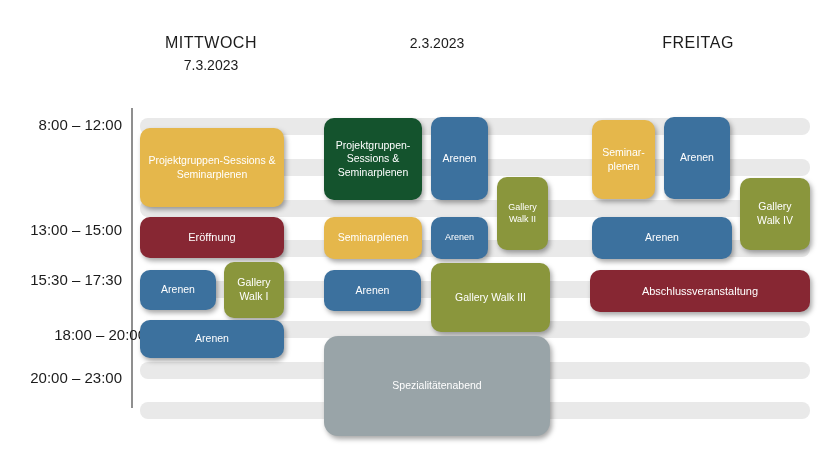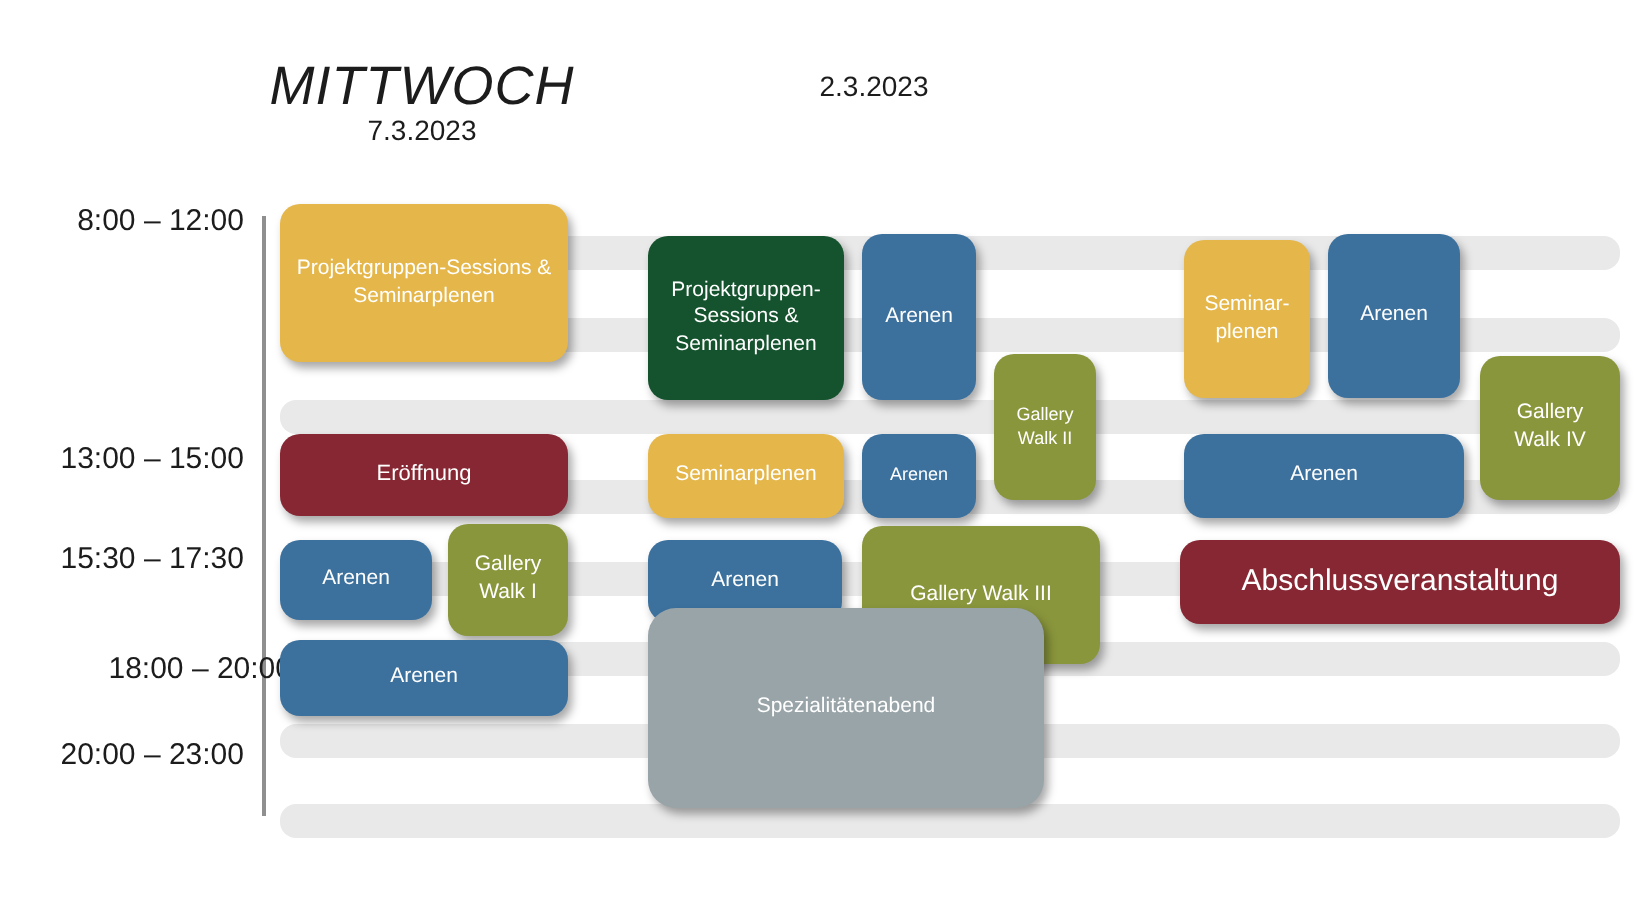--- a/index.html
+++ b/index.html
@@ -10,21 +10,21 @@
     position:relative;
     overflow:hidden;
   }
   .stage { position:absolute; left:0; top:0; width:820px; height:462px; }
 
   
   .day-header {
     position:absolute; top:32px; width:240px;
     text-align:center; color:#1c1c1c;
   }
-  .day-name { font-size:27px; letter-spacing:0.5px; line-height:22px;font-style:italic; }
+  .day-name { font-size:16px; letter-spacing:0.5px; line-height:22px; }
   .day-date { font-size:14px; line-height:18px; margin-top:2px; }
 
   
   .axis-line {
     position:absolute; left:131px; top:108px;
     width:2px; height:300px; background:#8f8f8f;
   }
   .time-label {
     position:absolute; left:0; width:122px; height:18px;
     line-height:18px; text-align:right;
@@ -55,63 +55,64 @@
 <div class="stage">
 
   <div class="day-header" style="left:91px;">
     <div class="day-name">MITTWOCH</div>
     <div class="day-date">7.3.2023</div>
   </div>
   <div class="day-header" style="left:317px;">
     <div class="day-date">2.3.2023</div>
   </div>
   <div class="day-header" style="left:578px;">
+    <div class="day-name">FREITAG</div>
   </div>
 
   <div>
       <div class="stripe" style="top: 118px;"></div>
       <div class="stripe" style="top: 159px;"></div>
       <div class="stripe" style="top: 200px;"></div>
       <div class="stripe" style="top: 240px;"></div>
       <div class="stripe" style="top: 281px;"></div>
       <div class="stripe" style="top: 321px;"></div>
       <div class="stripe" style="top: 362px;"></div>
       <div class="stripe" style="top: 402px;"></div>
     </div>
 
   <div class="axis-line"></div>
   <div>
-      <div class="time-label" style="top: 102px;">8:00 – 12:00</div>
+      <div class="time-label" style="top: 116px;">8:00 – 12:00</div>
       <div class="time-label" style="top: 221px;">13:00 – 15:00</div>
       <div class="time-label" style="top: 271px;">15:30 – 17:30</div>
       <div class="time-label" style="top: 326px; padding-left: 24px;">18:00 – 20:00</div>
       <div class="time-label" style="top: 369px;">20:00 – 23:00</div>
     </div>
 
   <div>
-      <div class="event" style="left: 140px; top: 102px; width: 144px; height: 79px; background: rgb(229, 183, 75); font-size: 10.5px;">Projektgruppen-Sessions &amp;
+      <div class="event" style="left: 140px; top: 128px; width: 144px; height: 79px; background: rgb(229, 183, 75); font-size: 10.5px;">Projektgruppen-Sessions &amp;
 Seminarplenen</div>
       <div class="event" style="left: 140px; top: 217px; width: 144px; height: 41px; background: rgb(135, 39, 51); font-size: 11px;">Eröffnung</div>
       <div class="event" style="left: 140px; top: 270px; width: 76px; height: 40px; background: rgb(60, 113, 158); font-size: 10.5px;">Arenen</div>
       <div class="event" style="left: 224px; top: 262px; width: 60px; height: 56px; background: rgb(138, 150, 60); font-size: 10.5px;">Gallery
 Walk I</div>
       <div class="event" style="left: 140px; top: 320px; width: 144px; height: 38px; background: rgb(60, 113, 158); font-size: 10.5px;">Arenen</div>
       <div class="event" style="left: 324px; top: 118px; width: 98px; height: 82px; background: #14532d; font-size: 10.5px;">Projektgruppen-
 Sessions &amp;
 Seminarplenen</div>
       <div class="event" style="left: 431px; top: 117px; width: 57px; height: 83px; background: rgb(60, 113, 158); font-size: 10.5px;">Arenen</div>
       <div class="event" style="left: 497px; top: 177px; width: 51px; height: 73px; background: rgb(138, 150, 60); font-size: 9px;">Gallery
 Walk II</div>
       <div class="event" style="left: 324px; top: 217px; width: 98px; height: 42px; background: rgb(229, 183, 75); font-size: 10.5px;">Seminarplenen</div>
       <div class="event" style="left: 431px; top: 217px; width: 57px; height: 42px; background: rgb(60, 113, 158); font-size: 9px;">Arenen</div>
       <div class="event" style="left: 324px; top: 270px; width: 97px; height: 41px; background: rgb(60, 113, 158); font-size: 10.5px;">Arenen</div>
       <div class="event" style="left: 431px; top: 263px; width: 119px; height: 69px; background: rgb(138, 150, 60); font-size: 10.5px;">Gallery Walk III</div>
-      <div class="event" style="left: 324px; top: 304px; width: 198px; height: 100px; background: rgb(153, 164, 168); font-size: 10.5px; border-radius: 14px;">Spezialitätenabend</div>
+      <div class="event" style="left: 324px; top: 336px; width: 226px; height: 100px; background: rgb(153, 164, 168); font-size: 10.5px; border-radius: 14px;">Spezialitätenabend</div>
       <div class="event" style="left: 592px; top: 120px; width: 63px; height: 79px; background: rgb(229, 183, 75); font-size: 10.5px;">Seminar-
 plenen</div>
       <div class="event" style="left: 664px; top: 117px; width: 66px; height: 82px; background: rgb(60, 113, 158); font-size: 10.5px;">Arenen</div>
       <div class="event" style="left: 740px; top: 178px; width: 70px; height: 72px; background: rgb(138, 150, 60); font-size: 10.5px;">Gallery
 Walk IV</div>
       <div class="event" style="left: 592px; top: 217px; width: 140px; height: 42px; background: rgb(60, 113, 158); font-size: 10.5px;">Arenen</div>
-      <div class="event" style="left: 590px; top: 270px; width: 220px; height: 42px; background: rgb(135, 39, 51); font-size: 15px;">Abschlussveranstaltung</div>
+      <div class="event" style="left: 590px; top: 270px; width: 220px; height: 42px; background: rgb(135, 39, 51); font-size: 11px;">Abschlussveranstaltung</div>
     </div>
 
 </div>
 
 </body></html>

